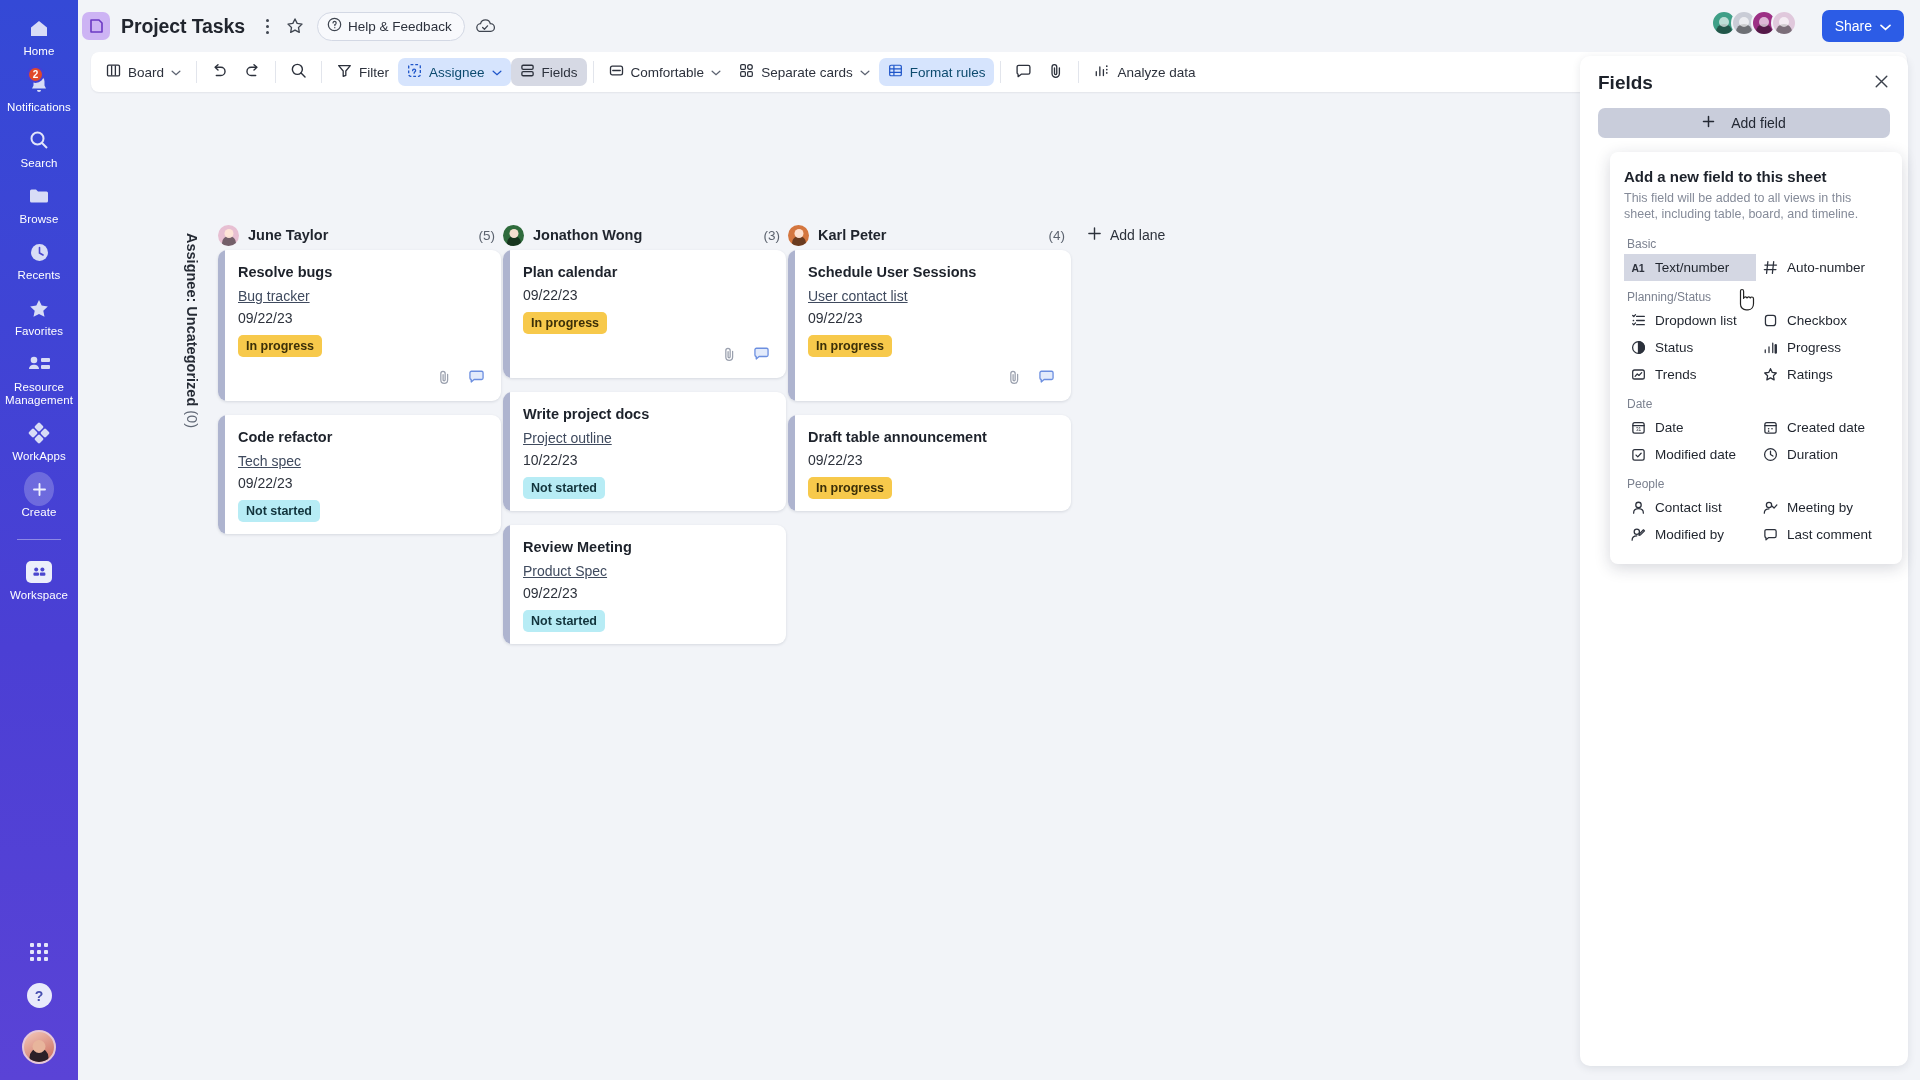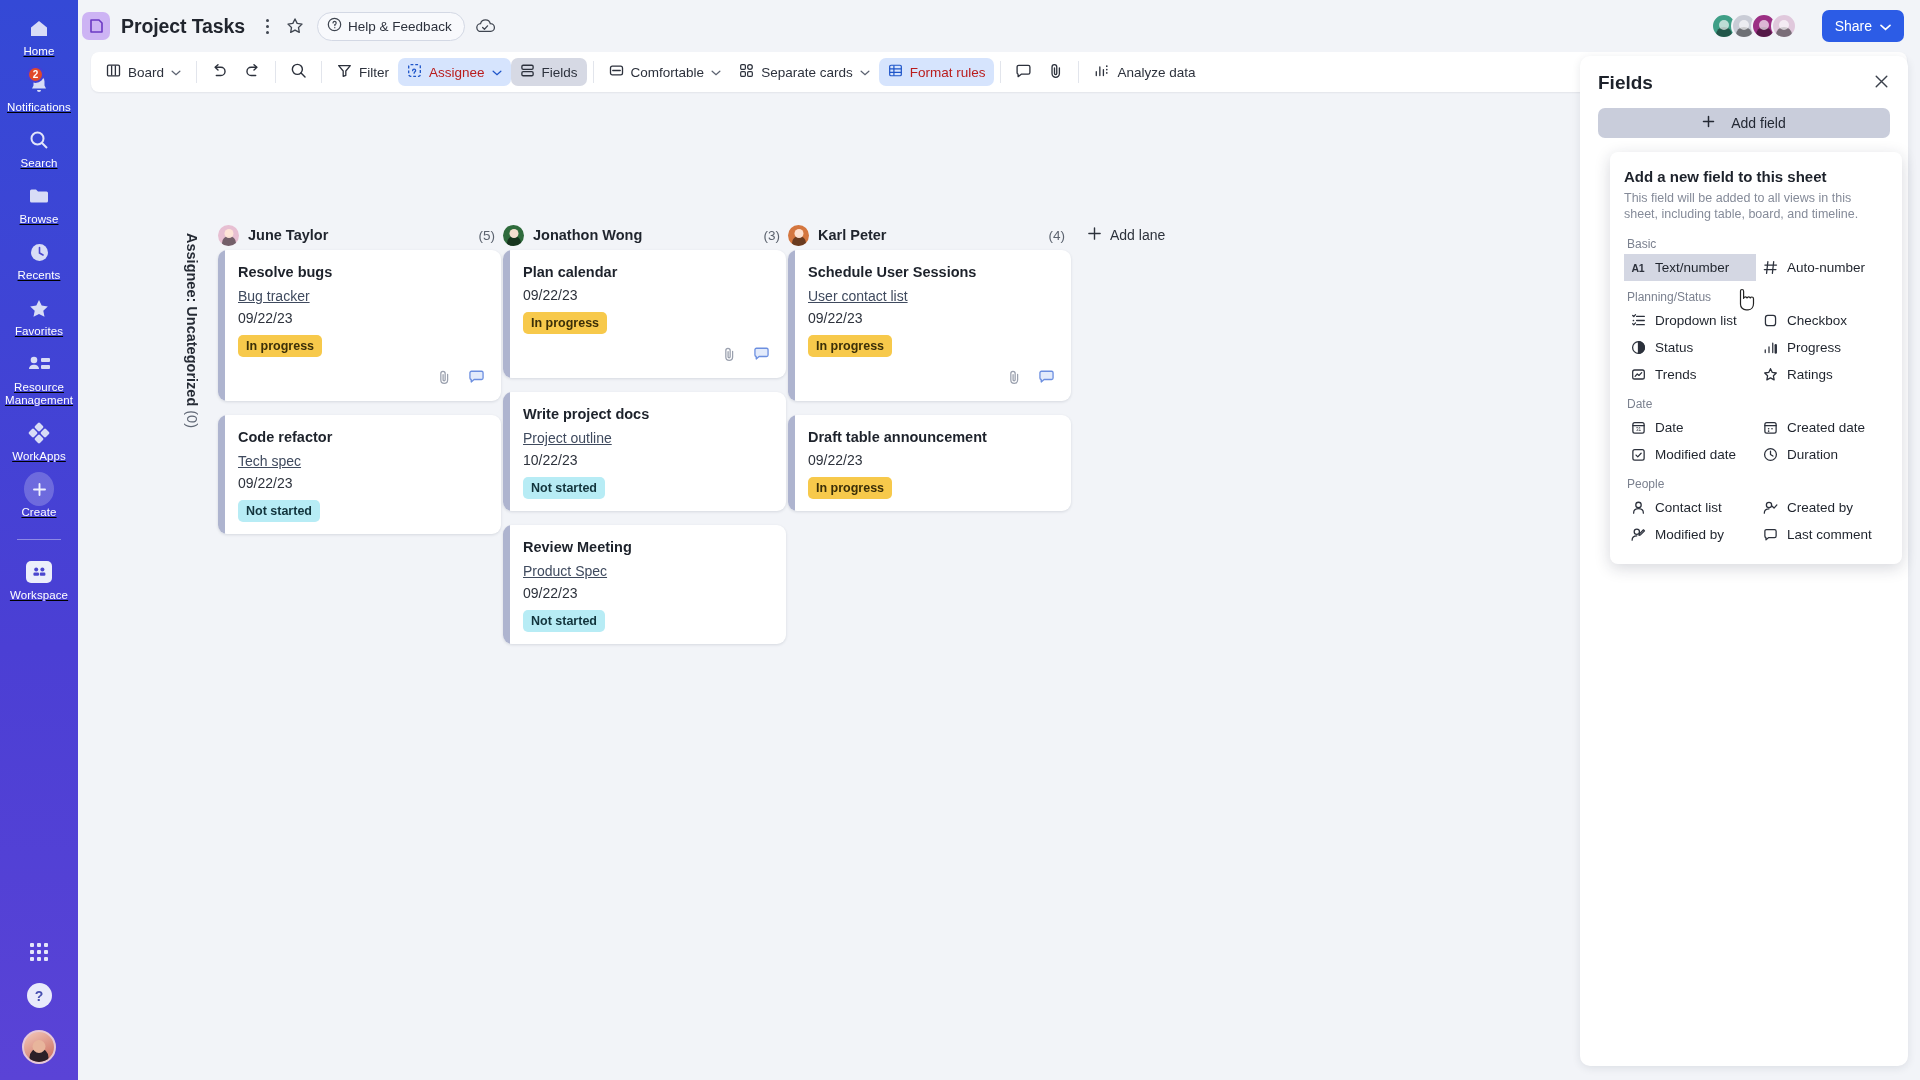--- a/index.html
+++ b/index.html
@@ -13,21 +13,21 @@
 
   
   #rail {
     width: 78px; height: 1080px; flex: 0 0 78px;
     background: linear-gradient(180deg,#3449d6 0%,#4b3fd4 60%,#5a43d6 100%);
     display: flex; flex-direction: column; align-items: center;
     padding-top: 14px; position: relative;
   }
   .rail-item {
     width: 58px; display: flex; flex-direction: column; align-items: center;
-    margin-bottom: 12px; cursor: pointer; position: relative; text-decoration: underline;
+    margin-bottom: 12px; cursor: pointer; position: relative;
   }
   .rail-ico {
     width: 30px; height: 28px; display: flex; align-items: center; justify-content: center;
     position: relative; color: #dfe2f7;
   }
   .rail-label {
     color: #ffffff; font-size: 11.5px; line-height: 13px; text-align: center;
     margin-top: 3px; max-width: 74px; letter-spacing: .1px;
   }
   .badge {
@@ -93,21 +93,21 @@
     margin-left: 13px; width: 18px; height: 22px; display: flex; flex-direction: column;
     align-items: center; justify-content: center; gap: 3px; cursor: pointer;
   }
   .kebab i { width: 3px; height: 3px; border-radius: 50%; background: #3f4550; display: block; }
   .topbar-icon { margin-left: 10px; cursor: pointer; color: #3f4550; display: flex; align-items: center;}
   .help-pill {
     margin-left: 13px; height: 29px; border: 1px solid #d3d8e4; border-radius: 16px;
     background: #f8f9fc; display: flex; align-items: center; gap: 6px;
     padding: 0 12px 0 9px; font-size: 13.5px; color: #2c313c; cursor: pointer;
   }
-  #topbar-right { margin-left: auto; display: flex; align-items: center; gap: 12px; }
+  #topbar-right { margin-left: auto; display: flex; align-items: flex-start; gap: 12px; }
   .collab { display: flex; margin-right: 13px; }
   .collab span {
     width: 26px; height: 26px; border-radius: 50%; margin-left: -6px;
     border: 2px solid #f2f4f8; position: relative; overflow: hidden;
   }
   .collab span:first-child { margin-left: 0; }
   .collab span::after {
     content:""; position:absolute; left:50%; top:55%; transform:translateX(-50%);
     width:16px; height:16px; border-radius:50% 50% 35% 35%; background: rgba(0,0,0,.45);
   }
@@ -123,21 +123,21 @@
 
   
   #toolbar {
     height: 40px; margin: 0 13px; background: #fff; border-radius: 8px;
     display: flex; align-items: center; padding: 0 6px;
     box-shadow: 0 1px 2px rgba(25,35,60,.07);
   }
   .tb { height: 28px; border-radius: 7px; display: flex; align-items: center;
     gap: 7px; padding: 0 9px; font-size: 13.5px; color: #2c313c; cursor: pointer; white-space: nowrap; }
   .tb.icon-only { padding: 0 8px; }
-  .tb.active-blue { background: #d6e4fd; color: #b91c1c; }
+  .tb.active-blue { background: #d6e4fd; color: #0c4a6e; }
   .tb.active-gray { background: #d6d9e4; }
   .tb-sep { width: 1px; height: 22px; background: #e2e5ec; margin: 0 6px; }
   .tb-caret { color: #5b6270; font-size: 10px; }
   #toolbar-right { margin-left: auto; display: flex; align-items: center; }
 
   
   #board { position: absolute; top: 108px; left: 0; right: 0; bottom: 0; }
   #group-label {
     position: absolute; left: 103px; top: 125px; width: 24px;
   }
@@ -858,21 +858,21 @@
       <span>Contact list</span>
             </div>
             <div class="fm-item">
       <span class="fm-ico">
                 <svg width="15" height="15" viewBox="0 0 16 16" fill="none" stroke="#2c313c" stroke-width="1.35" stroke-linecap="round" stroke-linejoin="round">
                   <circle cx="6.4" cy="5.3" r="2.8"></circle>
                   <path d="M1.4 14c0-3 2.2-4.6 5-4.6"></path>
                   <path d="M9.8 6.6l2 2 3-3.4"></path>
                 </svg>
               </span>
-      <span>Created by</span>
+      <span>Meeting by</span>
             </div>
             <div class="fm-item">
       <span class="fm-ico">
                 <svg width="15" height="15" viewBox="0 0 16 16" fill="none" stroke="#2c313c" stroke-width="1.35" stroke-linecap="round" stroke-linejoin="round">
                   <circle cx="6.2" cy="5.1" r="2.8"></circle>
                   <path d="M1.2 14c0-3 2.2-4.6 5-4.6"></path>
                   <path d="M14.4 4.1l-4.3 4.3-1.6.5.5-1.6 4.3-4.3z"></path>
                 </svg>
               </span>
       <span>Modified by</span>

